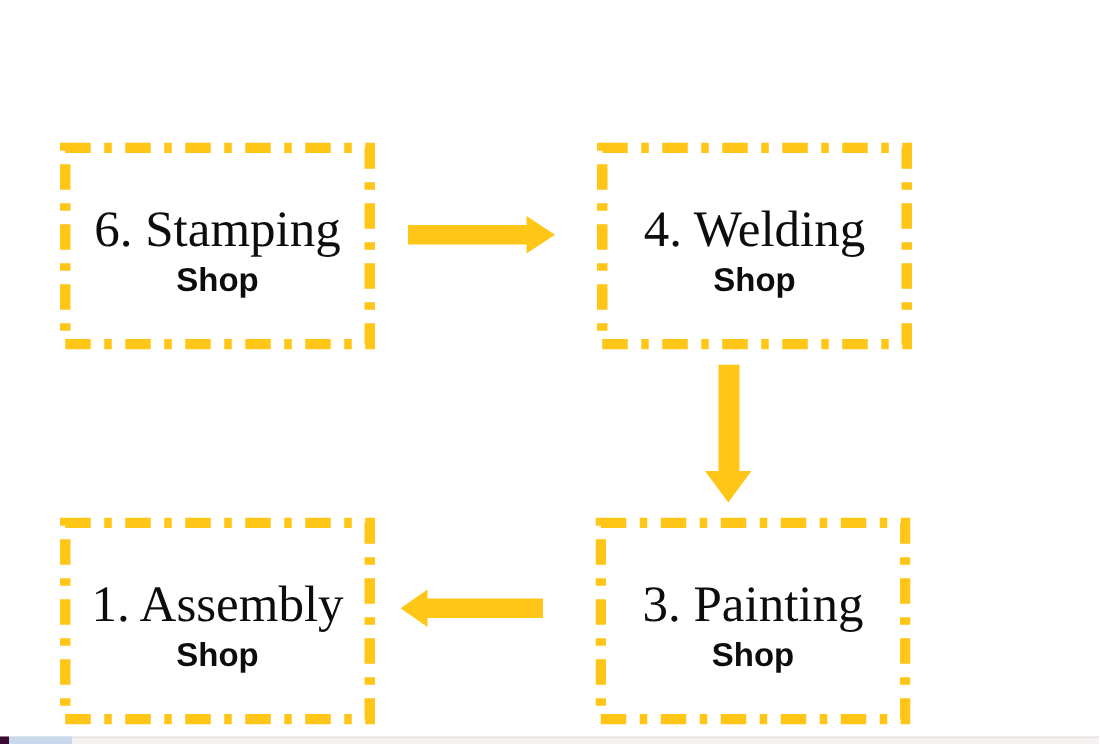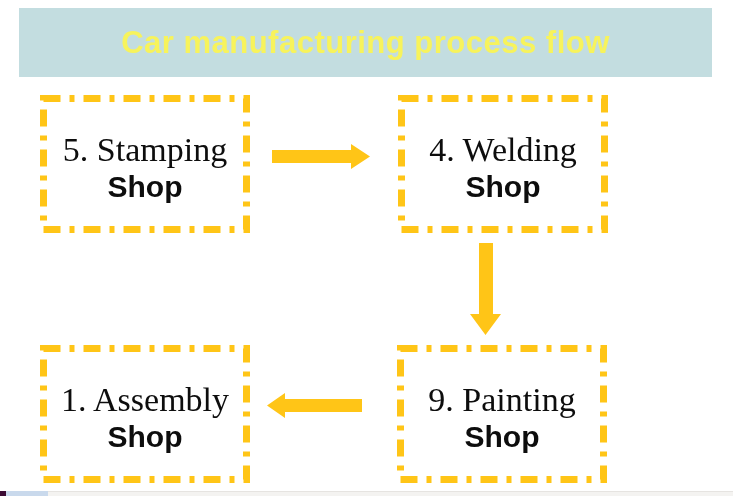--- a/index.html
+++ b/index.html
@@ -66,21 +66,21 @@
   .box-line1 {
     font-family: "Liberation Serif", "DejaVu Serif", serif;
     font-size: 34px;
     line-height: 1.1;
     color: var(--box-text);
     white-space: nowrap;
   }
   .box-line2 {
     font-family: "Liberation Sans", sans-serif;
     font-weight: bold;
-    font-size: 30px;
+    font-size: 22px;
     line-height: 1.1;
     color: var(--box-text);
     white-space: nowrap;
   }
   #box-stamping { left: 40px;  top: 95px; }
   #box-welding  { left: 398px; top: 95px; }
   #box-painting { left: 397px; top: 345px; }
   #box-assembly { left: 40px;  top: 345px; }
   .flow-arrow { position: absolute; }
   .flow-arrow polygon { fill: var(--accent); }
@@ -110,50 +110,47 @@
     left: 0; bottom: 0;
     width: 6px; height: 5px;
     background: var(--corner-mark);
   }
 </style>
 </head>
 <body>
 
 <div class="stage">
 
-  <div class="title-banner">
-    <div class="title-text">Car manufacturing process flow</div>
-  </div>
 
   <div class="process-box" id="box-stamping">
     <svg class="box-border" viewBox="0 0 210 138">
       <rect x="3.5" y="3.5" width="203" height="131"></rect>
     </svg>
     <div class="box-label">
-      <div class="box-line1">5. Stamping</div>
+      <div class="box-line1">6. Stamping</div>
       <div class="box-line2">Shop</div>
     </div>
   </div>
 
   <div class="process-box" id="box-welding">
     <svg class="box-border" viewBox="0 0 210 138">
       <rect x="3.5" y="3.5" width="203" height="131"></rect>
     </svg>
     <div class="box-label">
       <div class="box-line1">4. Welding</div>
       <div class="box-line2">Shop</div>
     </div>
   </div>
 
   <div class="process-box" id="box-painting">
     <svg class="box-border" viewBox="0 0 210 138">
       <rect x="3.5" y="3.5" width="203" height="131"></rect>
     </svg>
     <div class="box-label">
-      <div class="box-line1">9. Painting</div>
+      <div class="box-line1">3. Painting</div>
       <div class="box-line2">Shop</div>
     </div>
   </div>
 
   <div class="process-box" id="box-assembly">
     <svg class="box-border" viewBox="0 0 210 138">
       <rect x="3.5" y="3.5" width="203" height="131"></rect>
     </svg>
     <div class="box-label">
       <div class="box-line1">1. Assembly</div>

